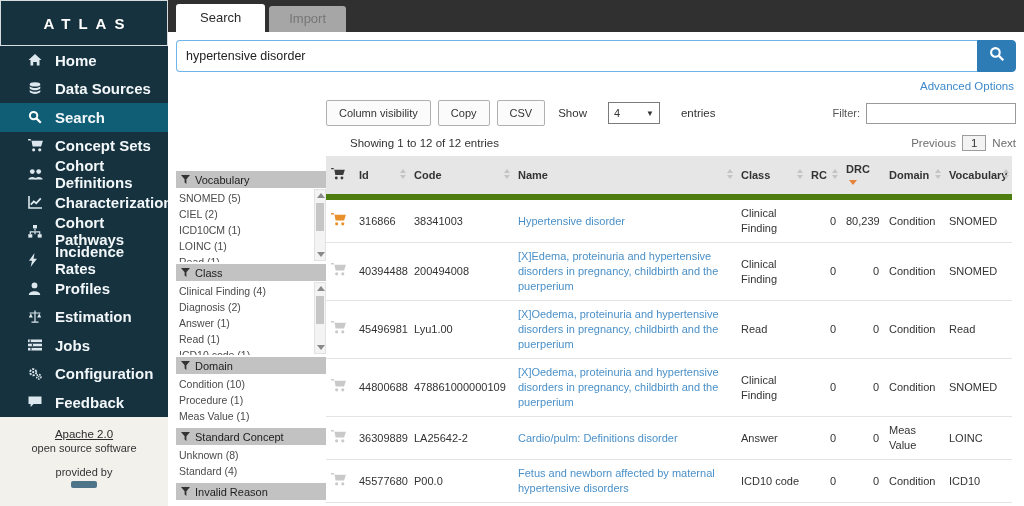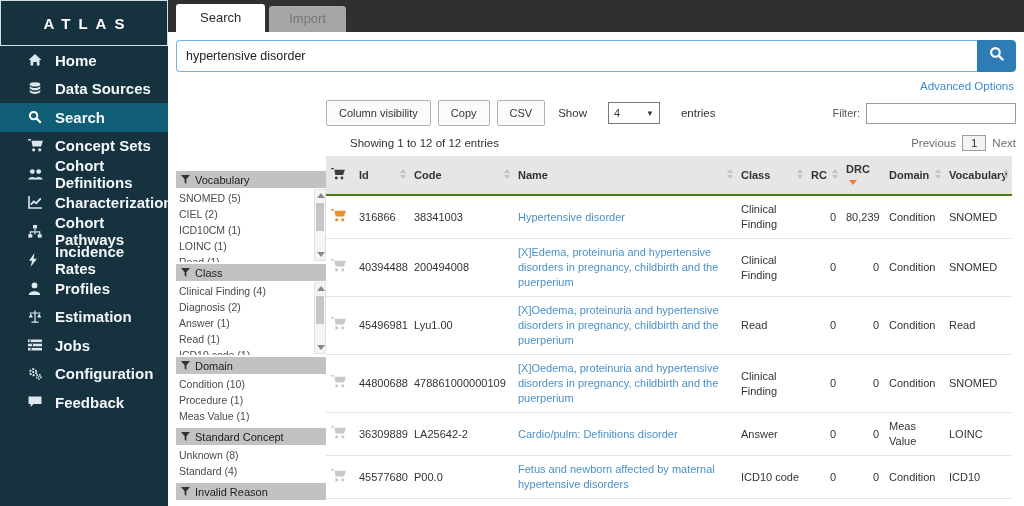--- a/index.html
+++ b/index.html
@@ -74,21 +74,21 @@
   .info-row { display:flex; align-items:center; margin-top:9px; flex:none;margin-left:24px; }
   .table-info { font-size:11.5px; color:#333; }
   .pagination { margin-left:auto; display:flex; align-items:center; gap:6px; font-size:11.5px; color:#6D6D6D; }
   .page-btn { cursor:pointer; }
   .page-num { border:1px solid #9C9C9C; background:#F3F3F3; padding:1px 8px; color:#333; cursor:pointer; }
 
   
   table { border-collapse:collapse; table-layout:fixed; width:686px; margin-top:5px; }
   col.c-cart{width:28px;} col.c-id{width:55px;} col.c-code{width:104px;} col.c-name{width:223px;}
   col.c-class{width:70px;} col.c-rc{width:35px;} col.c-drc{width:43px;} col.c-dom{width:60px;} col.c-voc{width:68px;}
-  th { background:#E6E6E6; border-bottom:2px solid #4d7c0f; font-size:11px; text-align:left;
+  th { background:#E6E6E6; border-bottom:6px solid #4d7c0f; font-size:11px; text-align:left;
        padding:7px 5px; position:relative; cursor:pointer;margin-left:36px; }
   th.num, td.num { text-align:right; }
   .sort-pair { position:absolute; right:3px; top:50%; margin-top:-6px; }
   .sort-pair i { display:block; width:0; height:0; border-left:3.5px solid transparent; border-right:3.5px solid transparent; }
   .sort-pair .up { border-bottom:4px solid #C4C4C4; margin-bottom:2px; }
   .sort-pair .dn { border-top:4px solid #C4C4C4; }
   .sort-active-desc { display:inline-block; width:0; height:0; border-left:4px solid transparent;
                       border-right:4px solid transparent; border-top:5px solid #E8833A; margin-left:3px; }
   td { font-size:11px; padding:6px 5px; border-top:1px solid #E4E4E4; vertical-align:middle; line-height:15px; color:#333; }
   tr:first-child td { border-top:none; }
@@ -224,20 +224,26 @@
       </div>
       <div class="nav-item">
         <span class="nav-icon">
             <svg width="14" height="12" viewBox="0 0 14 12">
               <path d="M.5.5h13v7.6H5.6L2.6 11V8.1H.5z"></path>
             </svg>
           </span>
         <span>Feedback</span>
       </div>
     </div>
+    <div class="side-footer">
+      <a href="#">Apache 2.0</a>
+      <div class="caption">open source software</div>
+      <div class="provided">provided by</div>
+      <div class="logo-sliver"></div>
+    </div>
   </div>
 
   <div class="main">
 
     <div class="tabbar">
       <div class="tab active">Search</div>
       <div class="tab inactive">Import</div>
     </div>
 
     <div class="search-row">

